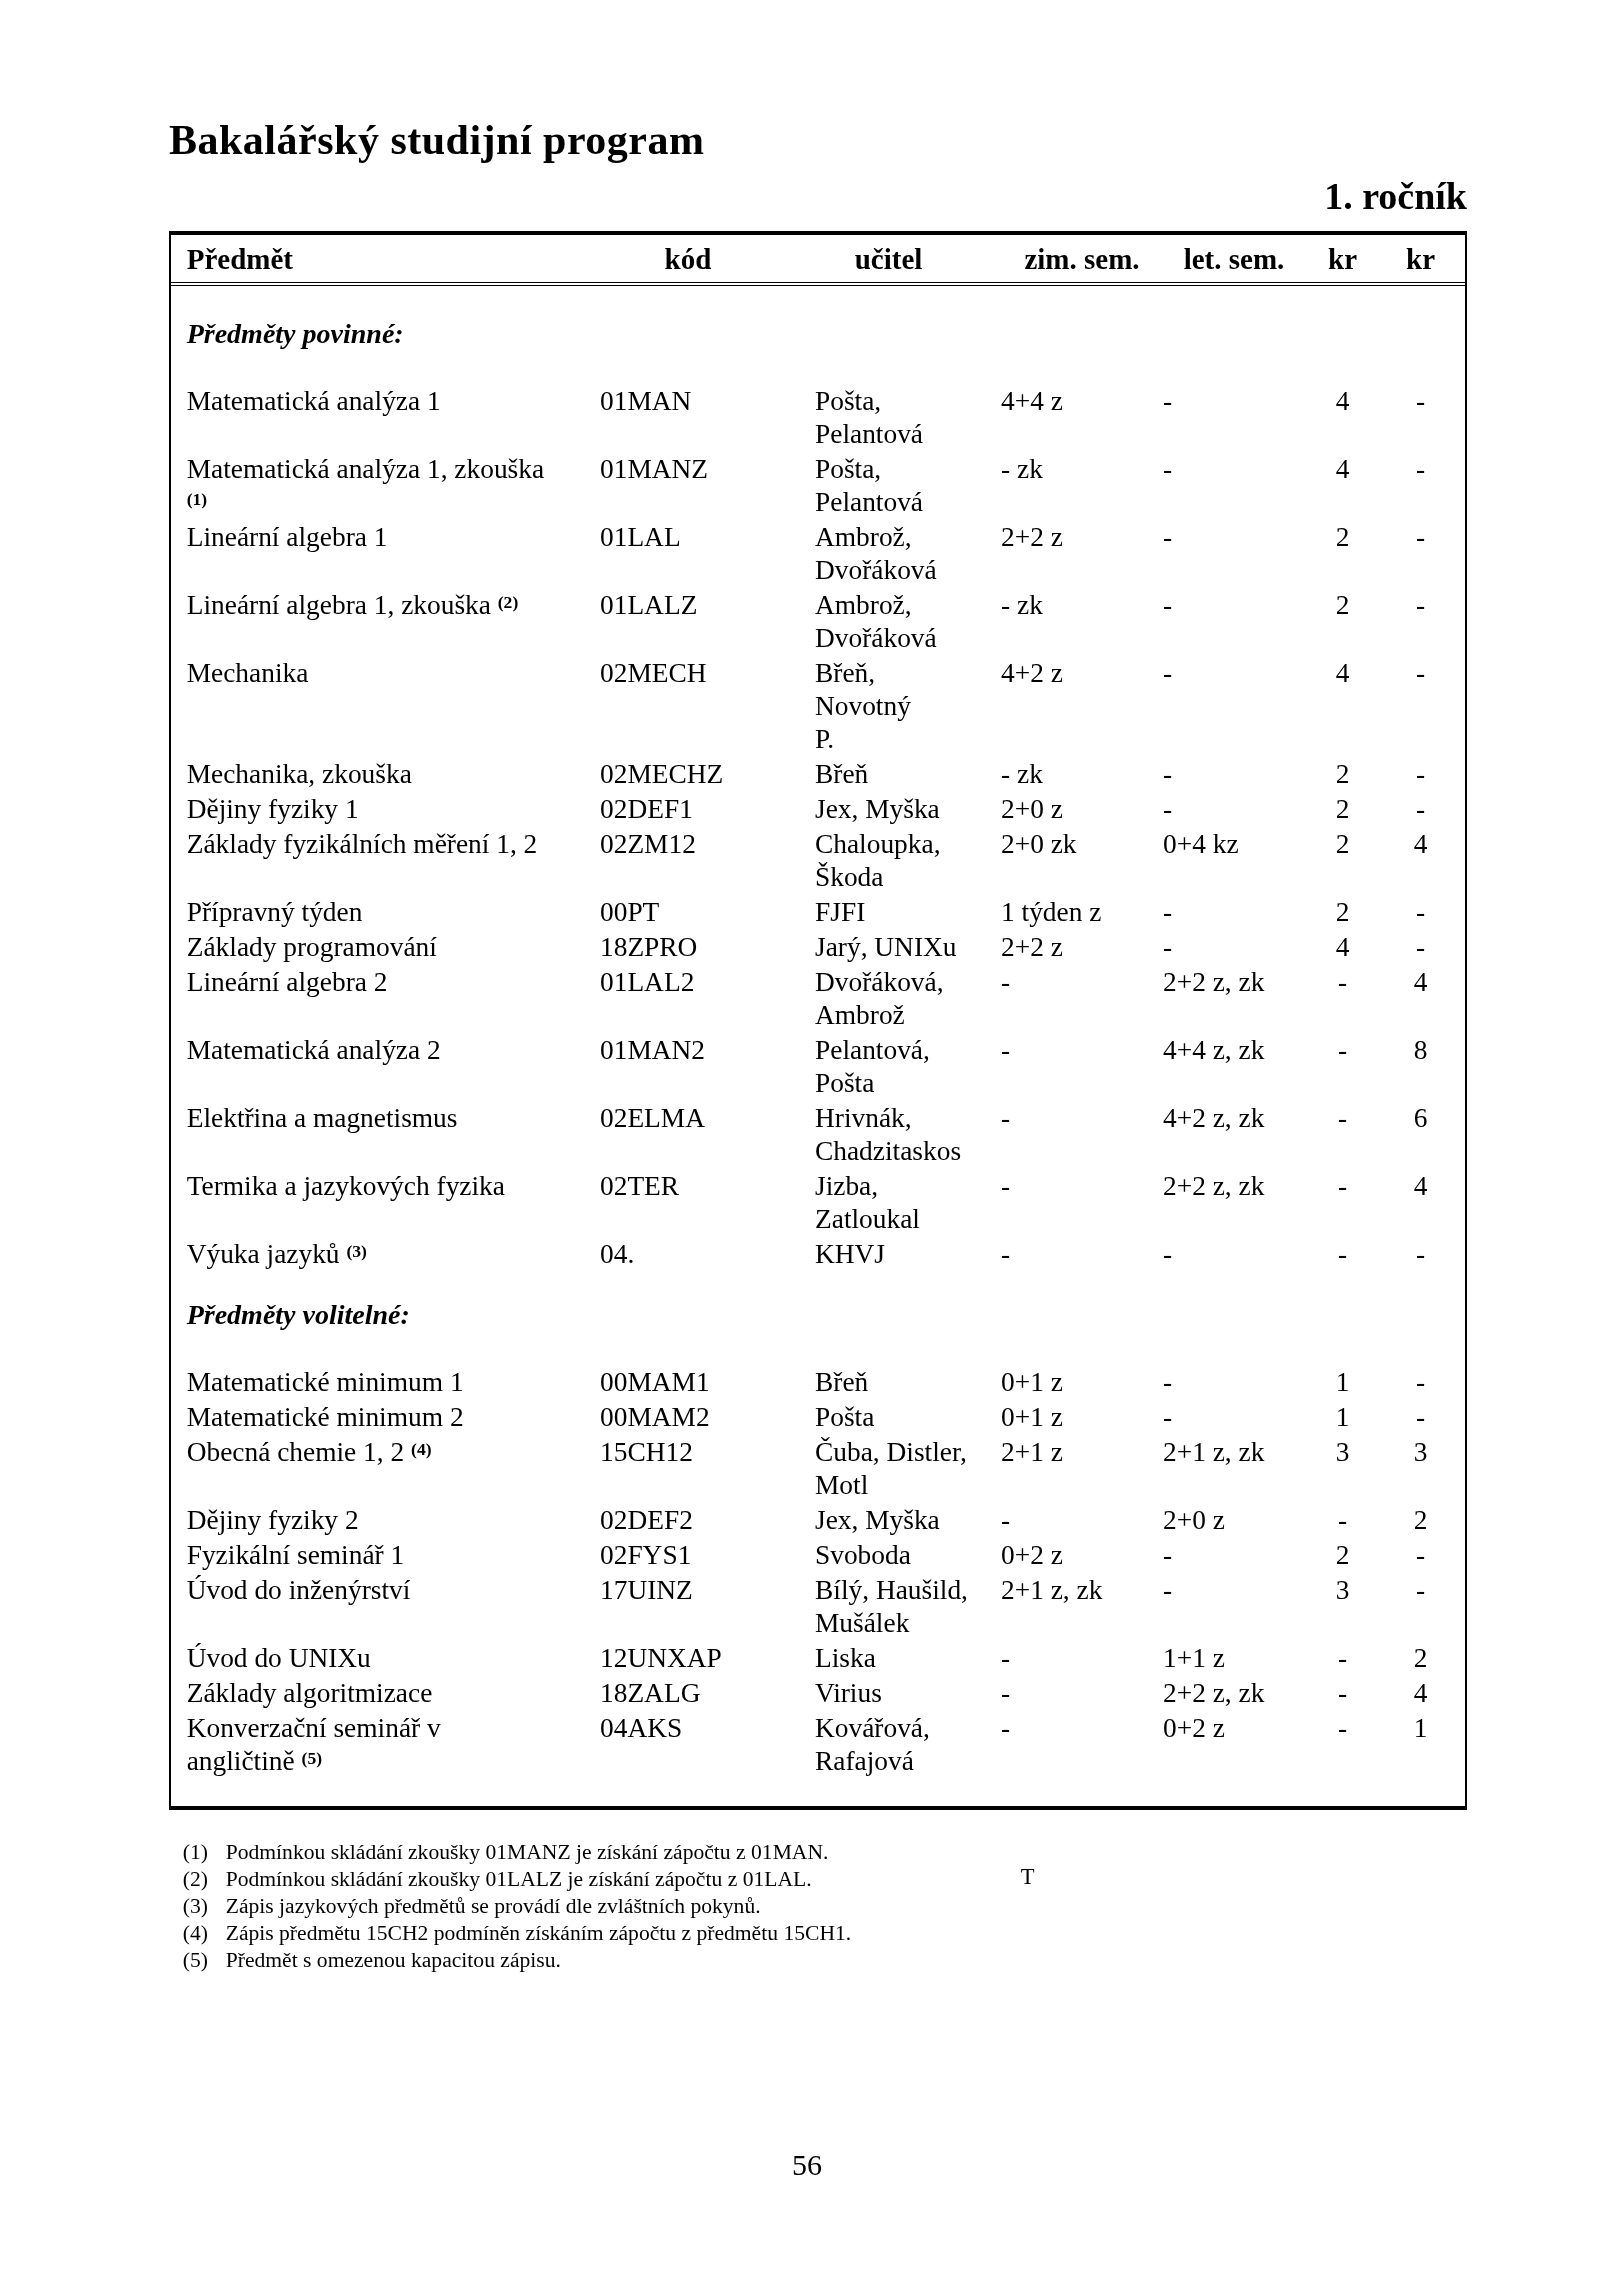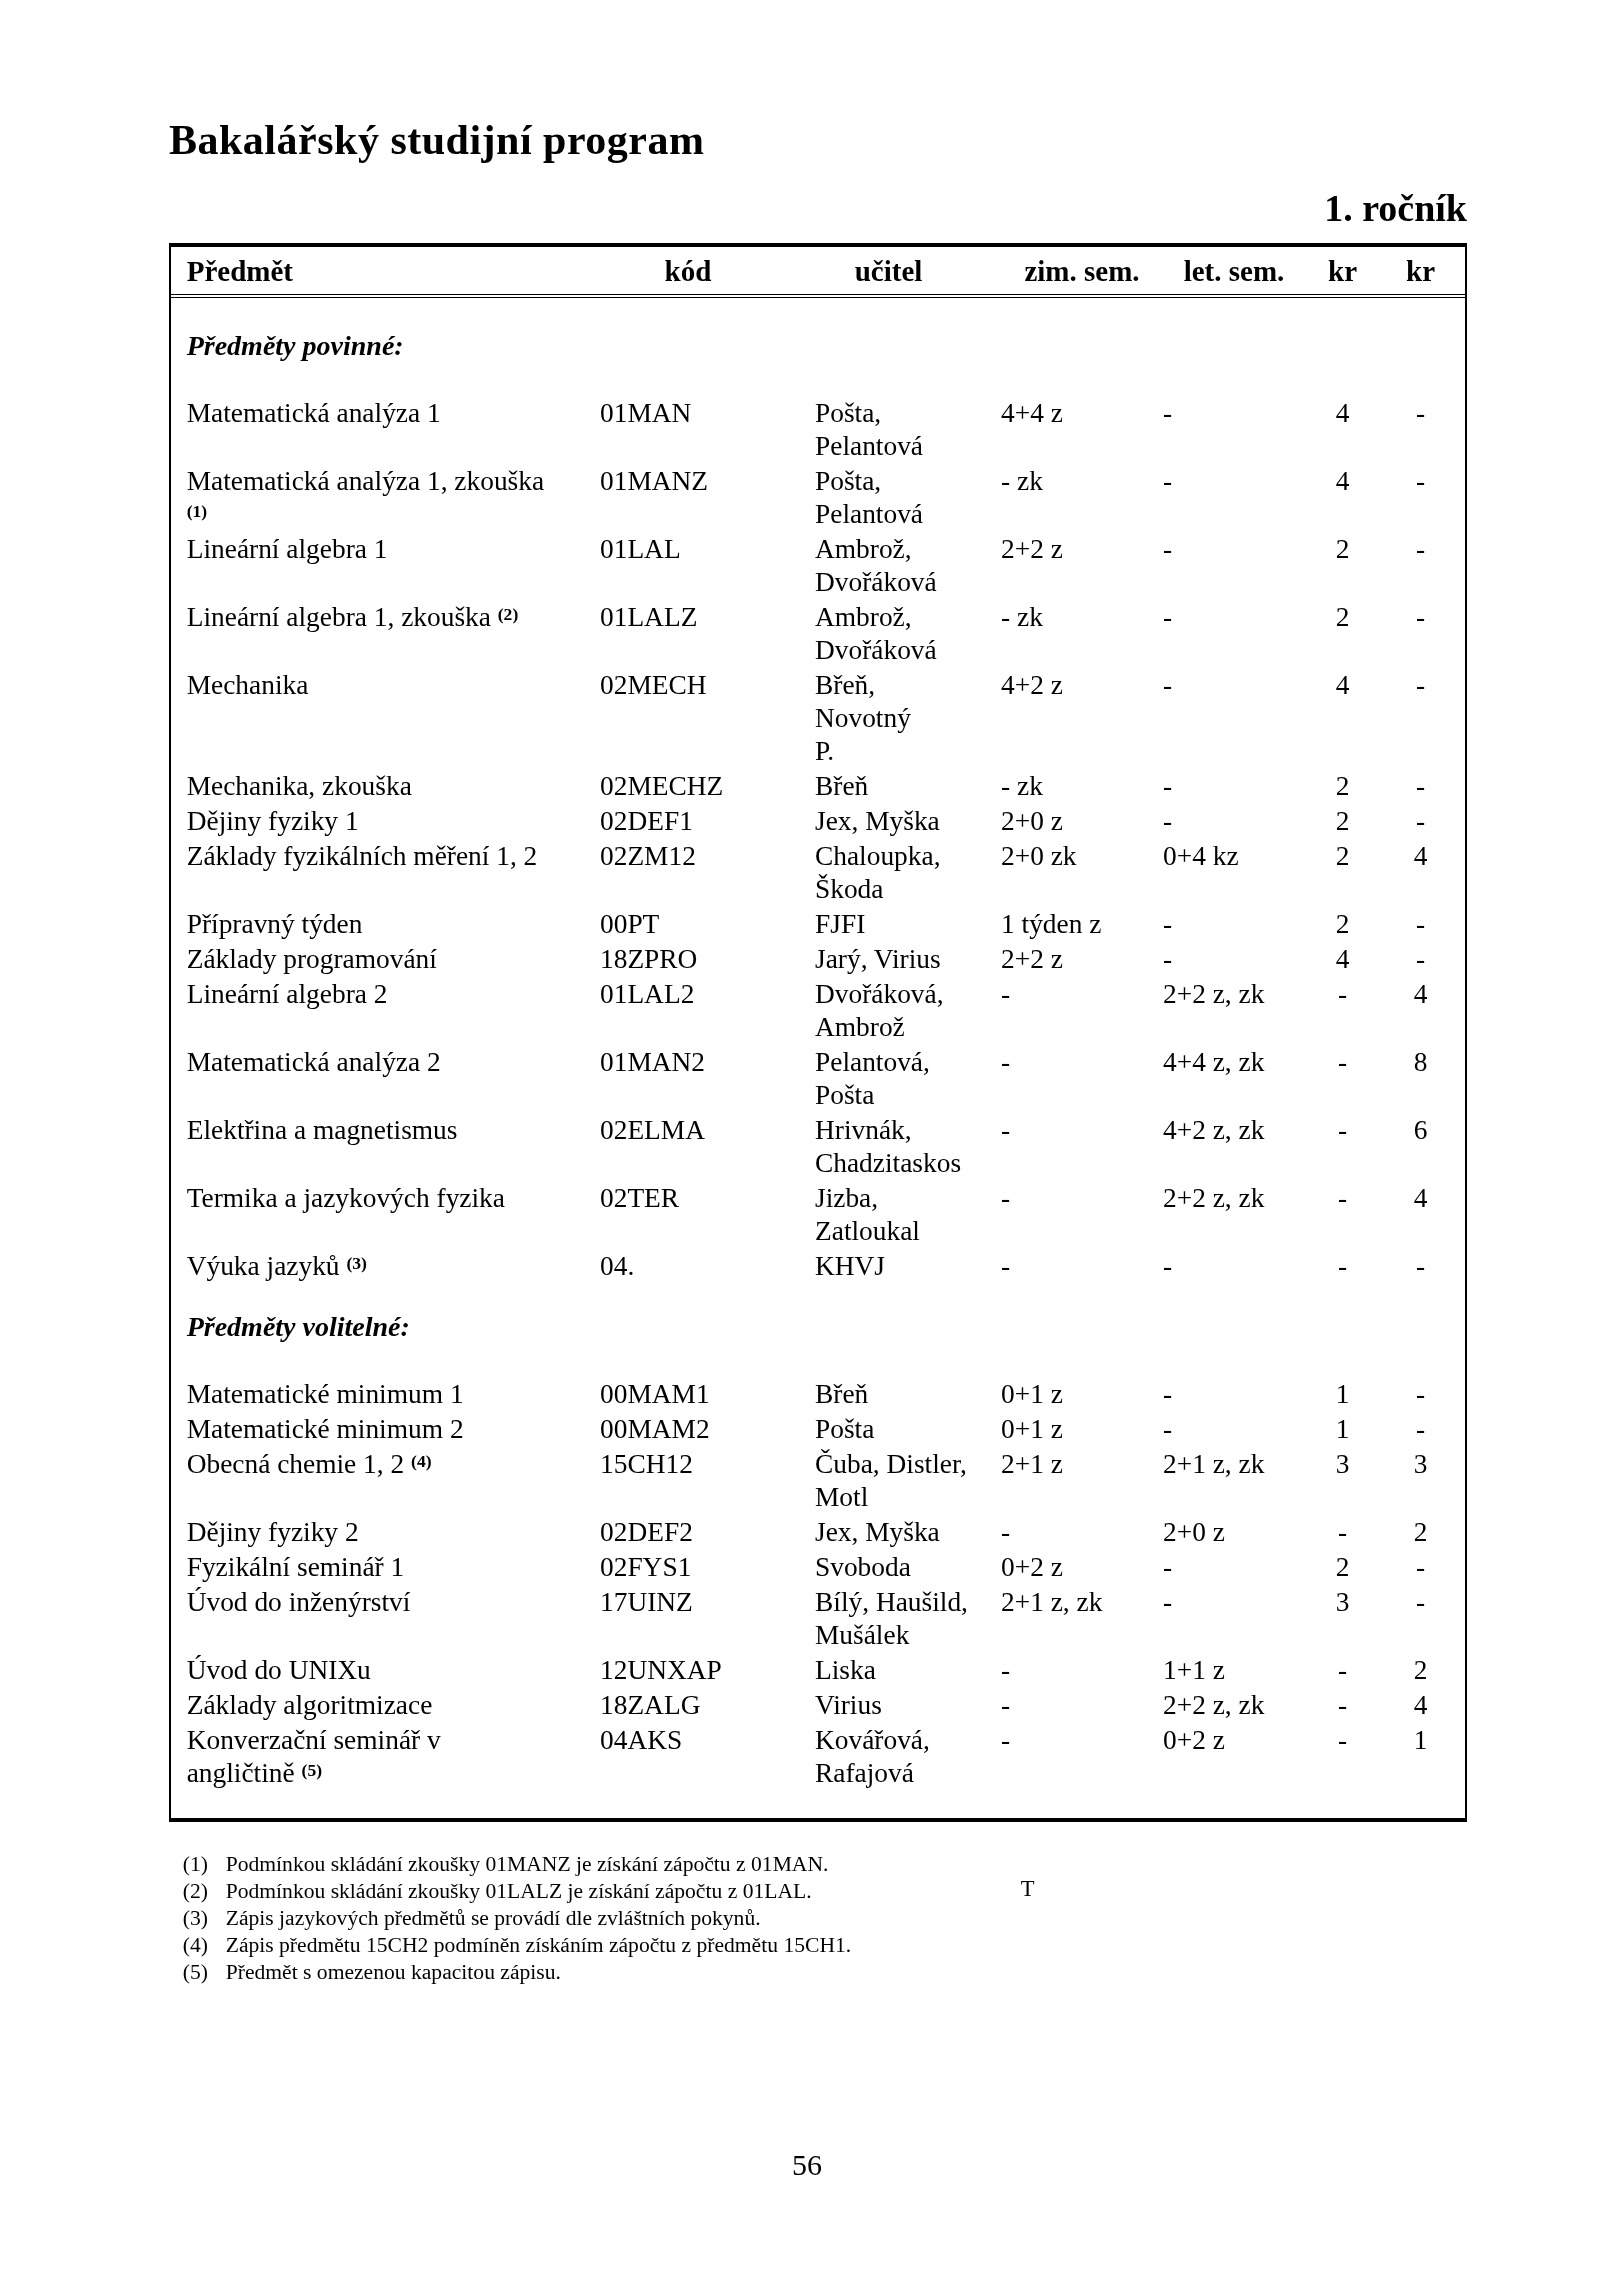--- a/index.html
+++ b/index.html
@@ -8,21 +8,21 @@
     width:1621px; height:2293px;
     position:relative;
     font-family:"Liberation Serif","DejaVu Serif",serif;
     color:#000;
     overflow:hidden;
   }
   .content { padding:116px 0 0 169px; width:1162px; }
 
   .doc-title { font-size:42px; font-weight:bold; line-height:49px; letter-spacing:0.5px; }
   .doc-subtitle { font-size:42px; font-weight:bold; line-height:49px; margin-top:51px; letter-spacing:0.5px; }
-  .year-label { width:1298px; text-align:right; font-size:38px; font-weight:bold; line-height:45px; margin-top:21px; }
+  .year-label { width:1298px; text-align:right; font-size:38px; font-weight:bold; line-height:45px; margin-top:9px; }
 
   .table {
     width:1298px; margin-top:11.8px;
     border:2.9px solid #000;
     border-top-width:4.9px; border-bottom-width:4.9px;
     background:#fff;
   }
   .grid-cols {
     display:grid;
     grid-template-columns:429px 176px 225px 162px 142px 75px 81px;
@@ -153,21 +153,21 @@
           <div class="c kod">00PT</div>
           <div class="c ucitel">FJFI</div>
           <div class="c zim">1 týden z</div>
           <div class="c let">-</div>
           <div class="c kr">2</div>
           <div class="c kr">-</div>
         </div>
         <div class="row grid-cols">
           <div class="c predmet"><span>Základy programování</span></div>
           <div class="c kod">18ZPRO</div>
-          <div class="c ucitel">Jarý, Virius</div>
+          <div class="c ucitel">Jarý, UNIXu</div>
           <div class="c zim">2+2 z</div>
           <div class="c let">-</div>
           <div class="c kr">4</div>
           <div class="c kr">-</div>
         </div>
         <div class="row grid-cols">
           <div class="c predmet"><span>Lineární algebra 2</span></div>
           <div class="c kod">01LAL2</div>
           <div class="c ucitel">Dvořáková,
 Ambrož</div>

